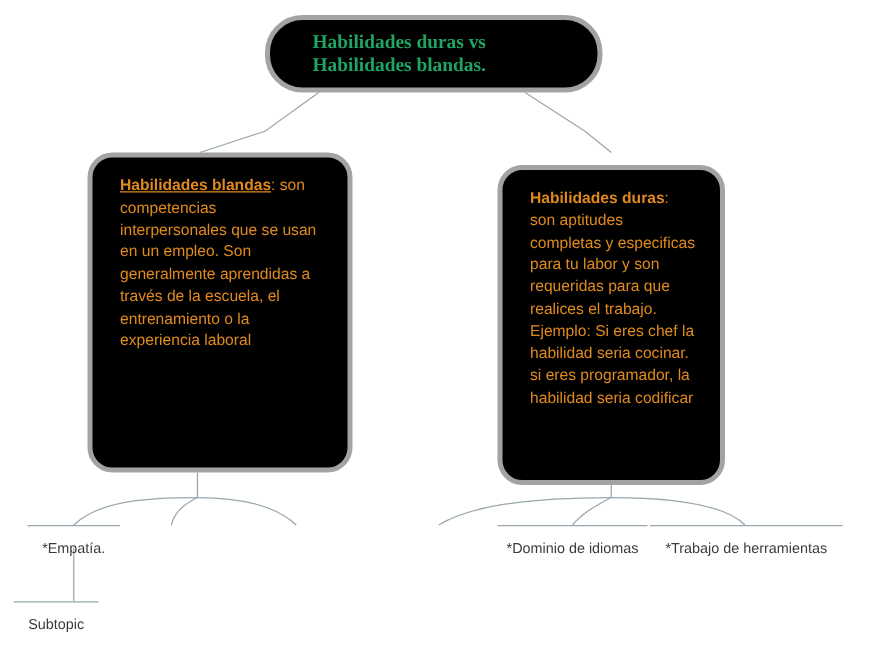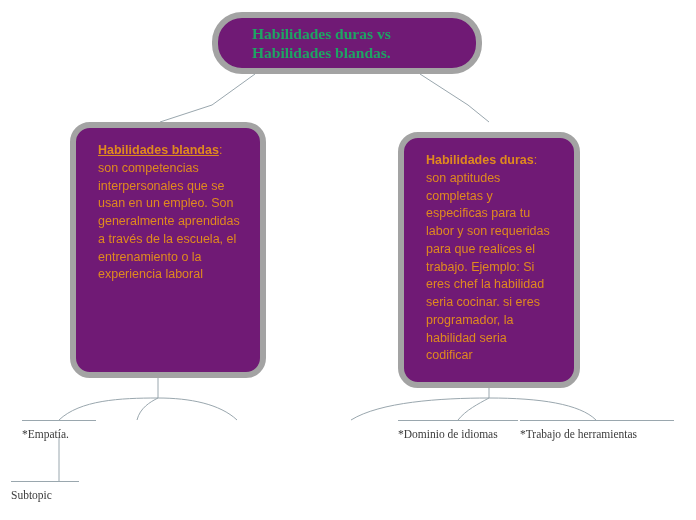--- a/index.html
+++ b/index.html
@@ -22,22 +22,22 @@
     position: absolute;
     left: 0;
     top: 0;
     width: 696px;
     height: 520px;
     pointer-events: none;
   }
   .node {
     position: absolute;
     box-sizing: border-box;
-    background: #701a75;
-    border: 6px solid #a3a3a3;
+    background: #000000;
+    border: 4px solid #a3a3a3;
     border-radius: 24px;
   }
   .root-node {
     left: 212px;
     top: 12px;
     width: 270px;
     height: 62px;
     border-radius: 30px;
     display: flex;
     align-items: center;
@@ -52,21 +52,21 @@
     line-height: 1.25;
     color: #1fa463;
   }
   .branch-node {
     border-radius: 20px;
     padding: 14px 18px 12px 22px;
   }
   .branch-left {
     left: 70px;
     top: 122px;
-    width: 196px;
+    width: 212px;
     height: 256px;
   }
   .branch-right {
     left: 398px;
     top: 132px;
     width: 182px;
     height: 256px;
   }
   .branch-text {
     font-size: 12.5px;
@@ -80,26 +80,25 @@
   .branch-left .lead {
     text-decoration: underline;
   }
   .branch-right .branch-text {
     color: #e08a1e;
   }
   .leaf {
     position: absolute;
     box-sizing: border-box;
     border-top: 1px solid #9aa7ae;
-    padding-top: 7px;
+    padding-top: 12px;
     font-size: 11.5px;
     color: #3b3b3b;
-    text-align: left;
+    text-align: center;
     white-space: nowrap;
-    font-family: Liberation Serif, serif;
   }
   .leaf-l1 { left: 22px;  top: 420px; width: 74px; }
   .leaf-l2 { left: 96px;  top: 420px; width: 82px; }
   .leaf-l3 { left: 180px; top: 420px; width: 114px; }
   .leaf-r1 { left: 306px; top: 420px; width: 90px; }
   .leaf-r2 { left: 398px; top: 420px; width: 120px; }
   .leaf-r3 { left: 520px; top: 420px; width: 154px; }
   .leaf-sub { left: 11px; top: 481px; width: 68px; }
 </style>
 </head>

